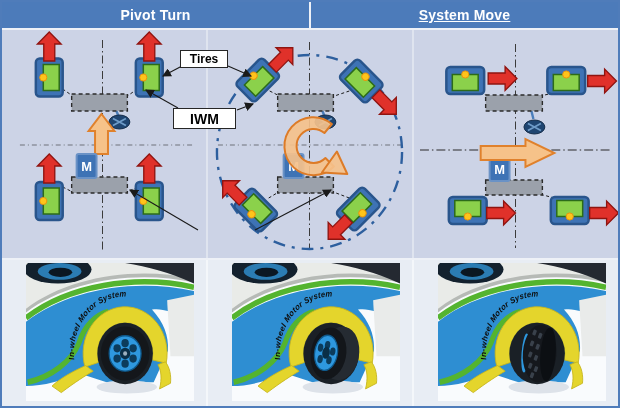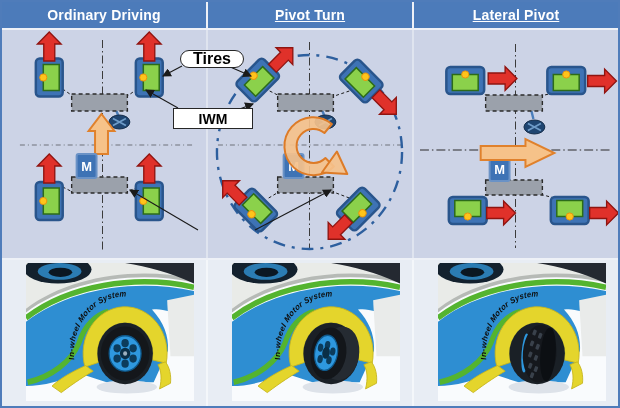--- a/index.html
+++ b/index.html
@@ -6,22 +6,22 @@
   .sheet{width:616px;height:404px;border:2px solid #4f7cba;position:relative;background:#fff;overflow:hidden;}
   .header-row{display:flex;height:26px;border-bottom:2px solid #eef1f7;}
   .hcell{flex:1;background:#4c7bba;color:#fff;font-weight:bold;font-size:14px;display:flex;align-items:center;justify-content:center;letter-spacing:.2px;}
   .hcell + .hcell{border-left:2px solid #eef1f7;text-decoration:underline;}
   .diagram-row{position:relative;height:228px;display:flex;background:#ccd3e6;border-bottom:2px solid #eef1f7;}
   .panel{flex:1;position:relative;}
   .panel + .panel{border-left:2px solid #dfe4ef;}
   .panel svg{position:absolute;inset:0;width:100%;height:100%;}
   .overlay-svg{position:absolute;inset:0;width:100%;height:100%;pointer-events:none;}
   .callout{position:absolute;background:#fff;border:1.6px solid #262626;display:flex;align-items:center;justify-content:center;font-weight:bold;color:#000;box-sizing:border-box;}
-  .callout.tires{left:178px;top:20px;width:64px;height:18px;font-size:16px;border-radius:9px;}
-  .callout.iwm{left:171px;top:78px;width:80px;height:21px;font-size:14px;}
+  .callout.tires{left:178px;top:20px;width:48px;height:18px;font-size:12px;}
+  .callout.iwm{left:171px;top:78px;width:63px;height:21px;font-size:14px;}
   .callout.steer{left:148px;top:200px;width:112px;height:22px;font-size:13px;}
   .photo-row{display:flex;height:146px;background:#e8edf4;}
   .pcell{flex:1;position:relative;}
   .pcell + .pcell{border-left:2px solid #f4f7fa;}
   .photo{position:absolute;left:24px;top:3px;width:168px;height:138px;}
   .photo svg{width:100%;height:100%;display:block;}
   text.mlabel{font:bold 13px "Liberation Sans",sans-serif;fill:#fff;}
   .fender-text{font:italic bold 9px "Liberation Sans",sans-serif;fill:#0d0d0d;letter-spacing:.3px;}
 </style>
 </head>
@@ -59,23 +59,22 @@
       <path d="M71 110 C56 116 40 124 31 132 L42 139 C58 128 72 120 80 116 Z" fill="#e4d52c" stroke="#c6b51d" stroke-width="1"></path>
       <path d="M166 106 C171 112 173 120 172 129 L159 135 C162 124 161 115 157 109 Z" fill="#e4d52c" stroke="#c6b51d" stroke-width="1"></path>
       <circle cx="118" cy="97" r="33" fill="#1a2026"></circle>
     </g>
   </defs>
 </svg>
 
 <div class="sheet">
 
   <div class="header-row">
-    <div class="hcell">Ordinary Driving</div>
     <div class="hcell">Pivot Turn</div>
-    <div class="hcell">Lateral Pivot</div>
+    <div class="hcell">System Move</div>
   </div>
 
   <div class="diagram-row">
 
     <div class="panel">
       <svg viewBox="0 0 205 228" preserveAspectRatio="none">
         <g>
           <line x1="18" y1="115" x2="192" y2="115" stroke="#8d939e" stroke-width="1.3" stroke-dasharray="5 3 1 3"></line>
           <line x1="101" y1="10" x2="101" y2="222" stroke="#3a3a3a" stroke-width="1" stroke-dasharray="8 3 1.5 3"></line>
         </g>

